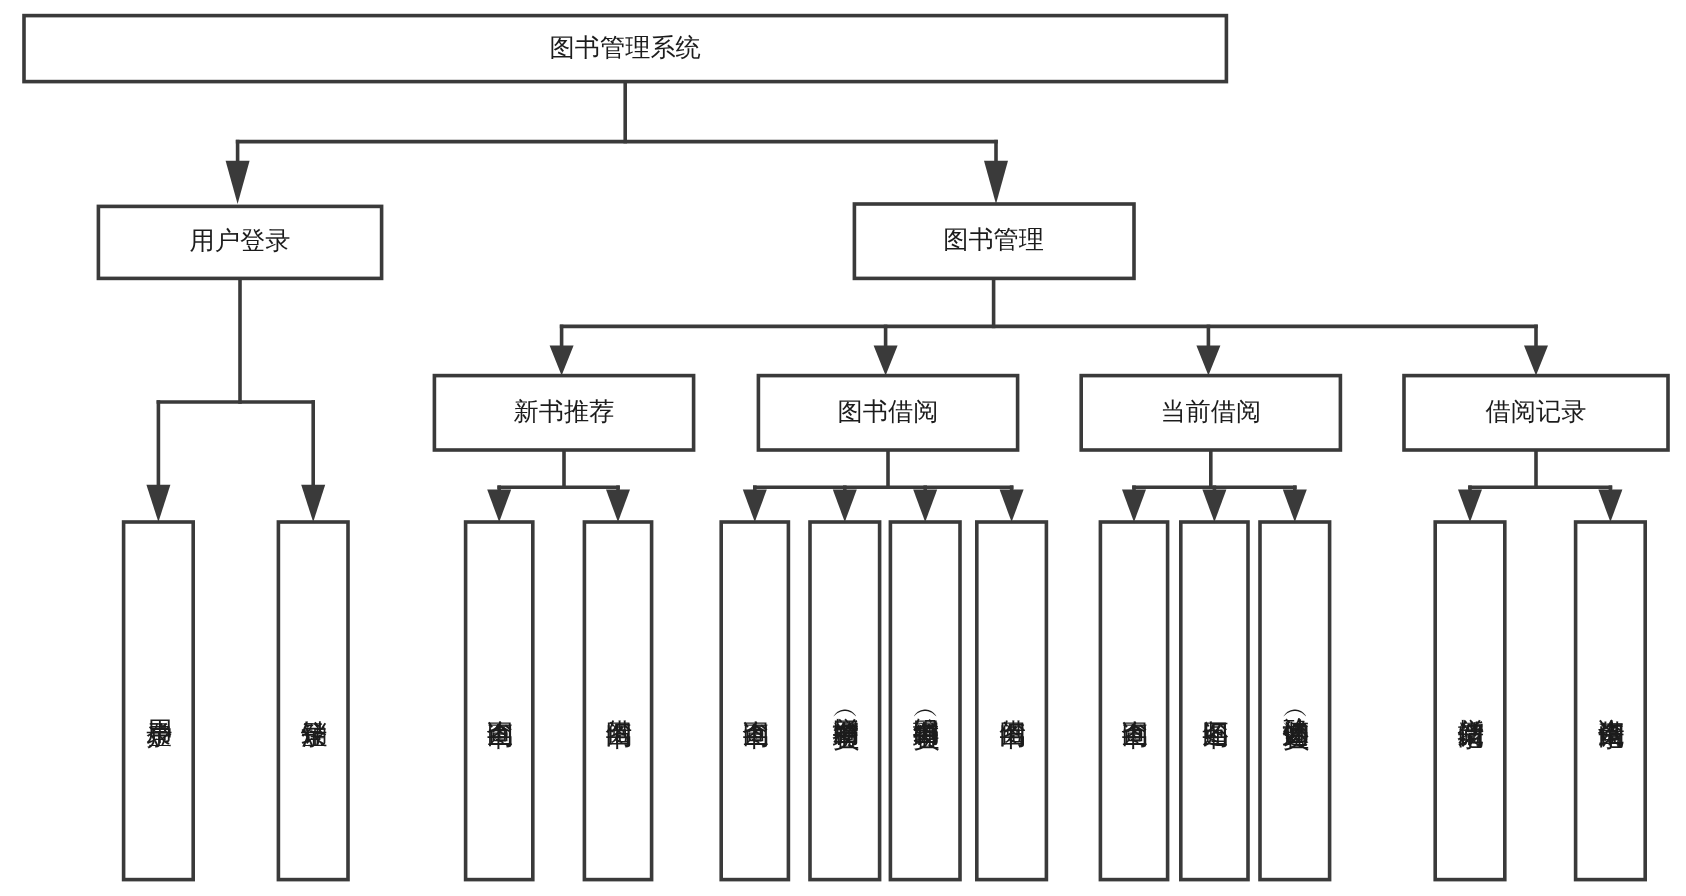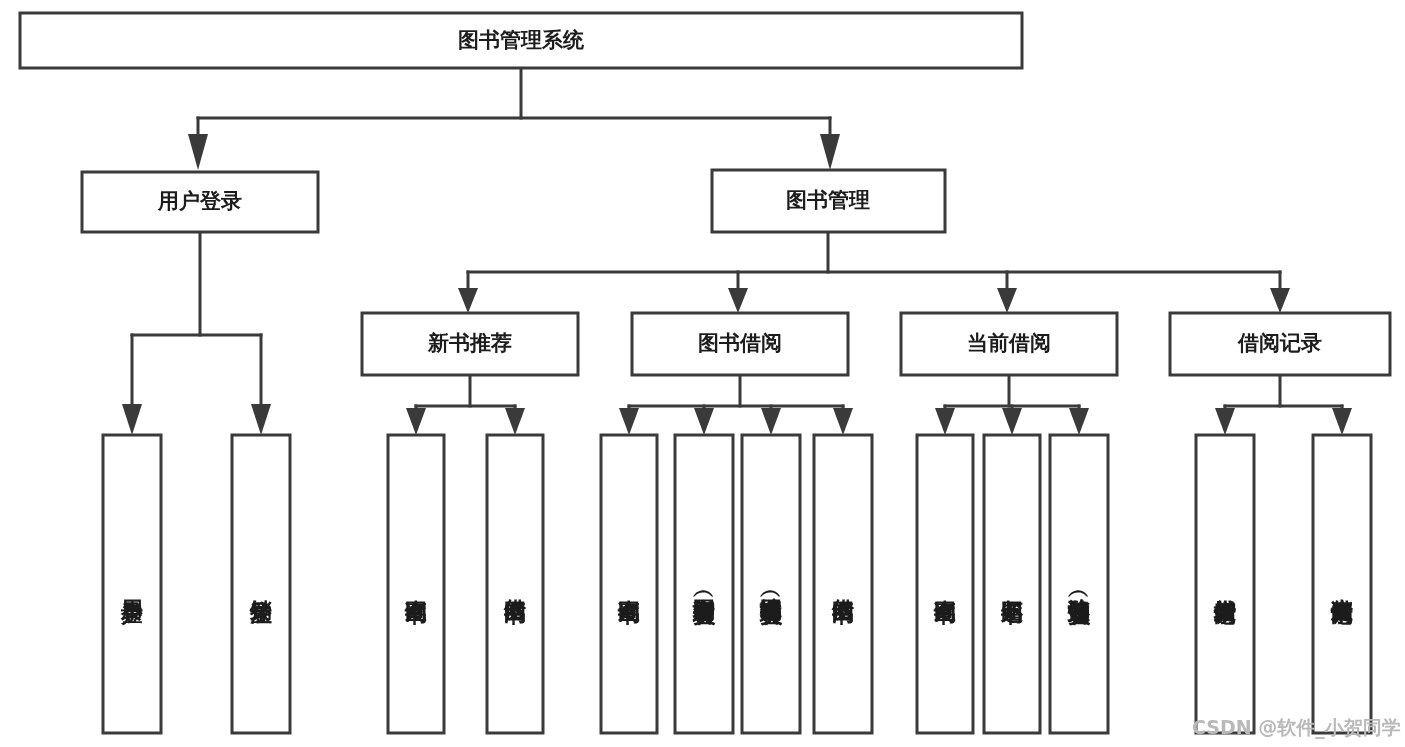--- a/index.html
+++ b/index.html
@@ -11,21 +11,20 @@
     width: 1405px;
     height: 747px;
     font-family: "DejaVu Sans", "Liberation Sans", sans-serif;
     overflow: hidden;
     position: relative;
   }
   #diagram-root {
     position: relative;
     width: 1405px;
     height: 747px;
-    font-weight: bold;
   }
   svg#flow {
     position: absolute;
     left: 0;
     top: 0;
     width: 1405px;
     height: 747px;
     display: block;
   }
   .box-rect {
@@ -187,14 +186,13 @@
   <div class="vbox-label" style="left:601px; top:435px; width:56px; height:298px;">查询图书</div>
   <div class="vbox-label" style="left:675px; top:435px; width:58px; height:298px;">新增图书（管理员）</div>
   <div class="vbox-label" style="left:742px; top:435px; width:58px; height:298px;">编辑图书（管理员）</div>
   <div class="vbox-label" style="left:814px; top:435px; width:58px; height:298px;">借阅图书</div>
   <div class="vbox-label" style="left:917px; top:435px; width:56px; height:298px;">查询图书</div>
   <div class="vbox-label" style="left:984px; top:435px; width:56px; height:298px;">归还图书</div>
   <div class="vbox-label" style="left:1050px; top:435px; width:58px; height:298px;">确认归还（管理员）</div>
   <div class="vbox-label" style="left:1196px; top:435px; width:58px; height:298px;">新增借阅记录</div>
   <div class="vbox-label" style="left:1313px; top:435px; width:58px; height:298px;">查询借阅记录</div>
 
-  <div class="watermark" style="left:1192px; top:715px;">CSDN @软件_小贺同学</div>
 </div>
 
 </body></html>

